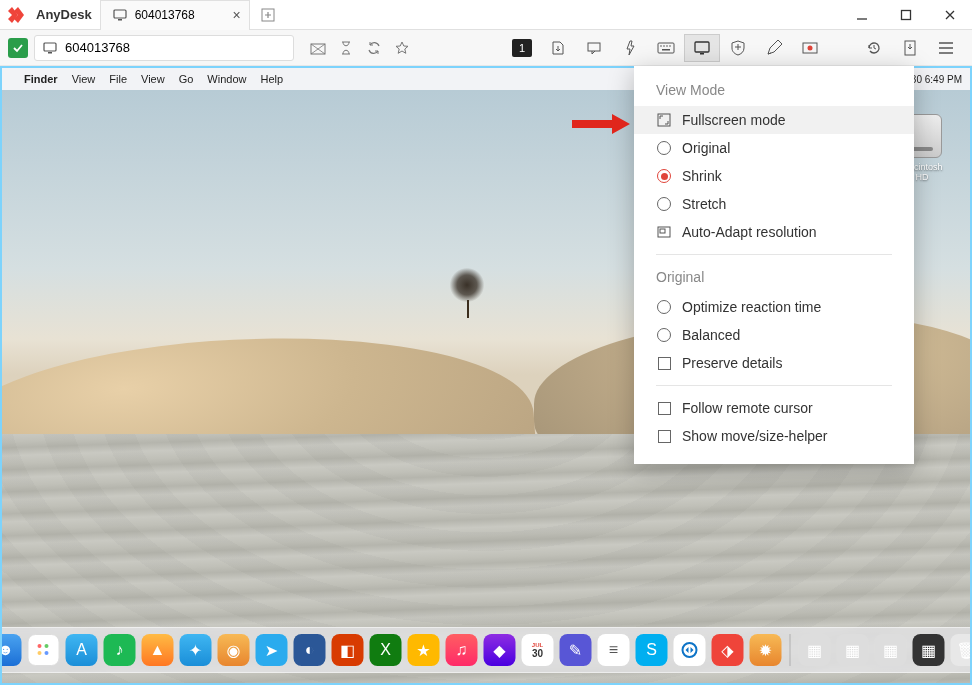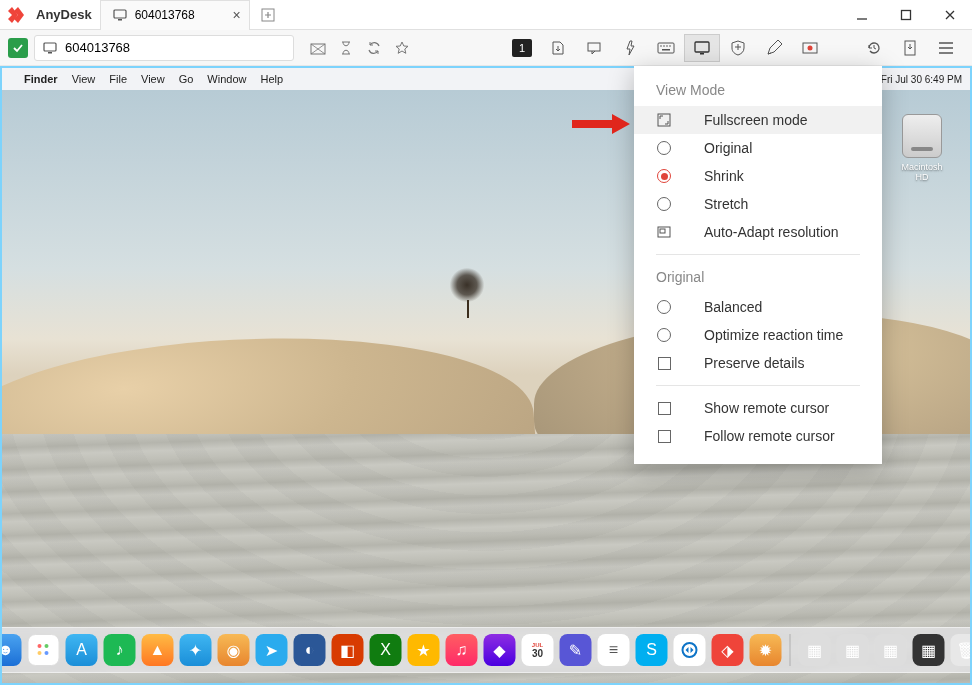--- a/index.html
+++ b/index.html
@@ -51,23 +51,23 @@
 .disk { position:absolute; right:20px; top:46px; width:56px; text-align:center; color:#fff; font-size:9px; text-shadow:0 1px 2px rgba(0,0,0,0.5); }
 .disk .diskimg { width:40px; height:44px; margin:0 auto 4px; background: linear-gradient(180deg,#eee,#ccc); border-radius:6px; border:1px solid #999; position:relative; }
 .disk .diskimg::after { content:""; position:absolute; left:8px; right:8px; bottom:6px; height:4px; background:#888; border-radius:2px; }
 
 
 .dock { position:absolute; left:50%; bottom:10px; transform:translateX(-50%); height:46px; background: rgba(240,240,245,0.6); border-radius: 14px; display:flex; align-items:center; padding: 4px 10px; gap:6px; backdrop-filter: blur(6px); border:1px solid rgba(255,255,255,0.5); }
 .dock .app { width:32px; height:32px; border-radius:8px; display:flex; align-items:center; justify-content:center; font-size:16px; color:#fff; position:relative; }
 .dock .sep { width:1px; height:32px; background: rgba(0,0,0,0.2); margin:0 2px; }
 
 
-.dropdown { position:absolute; top:66px; left:634px; width:248px; background:#fff; box-shadow: 0 6px 24px rgba(0,0,0,0.25); padding: 10px 0 14px; z-index: 50; }
+.dropdown { position:absolute; top:66px; left:634px; width:280px; background:#fff; box-shadow: 0 6px 24px rgba(0,0,0,0.25); padding: 10px 0 14px; z-index: 50; }
 .dd-header { padding: 6px 22px 8px; color:#888; font-size:14px; }
-.dd-item { display:flex; align-items:center; gap:32px; padding: 6px 22px; font-size:14px; color:#333; cursor:pointer; }
+.dd-item { display:flex; align-items:center; gap:10px; padding: 6px 22px; font-size:14px; color:#333; cursor:pointer; }
 .dd-item.hover { background:#f1f1f1; }
 .dd-item .ic { width:16px; height:16px; display:flex; align-items:center; justify-content:center; flex-shrink:0; }
 .dd-sep { height:1px; background:#e5e5e5; margin: 8px 22px; }
 .radio { width:14px; height:14px; border:1.5px solid #666; border-radius:50%; display:flex; align-items:center; justify-content:center; }
 .radio.sel::after { content:""; width:7px; height:7px; background:#e0443a; border-radius:50%; }
 .radio.sel { border-color:#e0443a; }
 .chk { width:13px; height:13px; border:1.5px solid #666; }
 
 
 .arrow { position:absolute; top:112px; left:572px; z-index:60; }
@@ -360,40 +360,40 @@
         </svg>
       </span>
     <span>Auto-Adapt resolution</span>
   </div>
   <div class="dd-sep"></div>
   <div class="dd-header">Original</div>
   <div class="dd-item">
     <span class="ic">
         <span class="radio"></span>
       </span>
+    <span>Optimize reaction time</span>
+  </div>
+  <div class="dd-item">
+    <span class="ic">
+        <span class="radio"></span>
+      </span>
     <span>Balanced</span>
   </div>
   <div class="dd-item">
     <span class="ic">
-        <span class="radio"></span>
-      </span>
-    <span>Optimize reaction time</span>
-  </div>
-  <div class="dd-item">
-    <span class="ic">
         <span class="chk"></span>
       </span>
     <span>Preserve details</span>
   </div>
   <div class="dd-sep"></div>
   <div class="dd-item">
     <span class="ic">
         <span class="chk"></span>
       </span>
-    <span>Show remote cursor</span>
+    <span>Follow remote cursor</span>
   </div>
   <div class="dd-item">
     <span class="ic">
         <span class="chk"></span>
       </span>
-    <span>Follow remote cursor</span>
+    <span>Show move/size-helper</span>
   </div>
 </div>
 
 </body></html>

